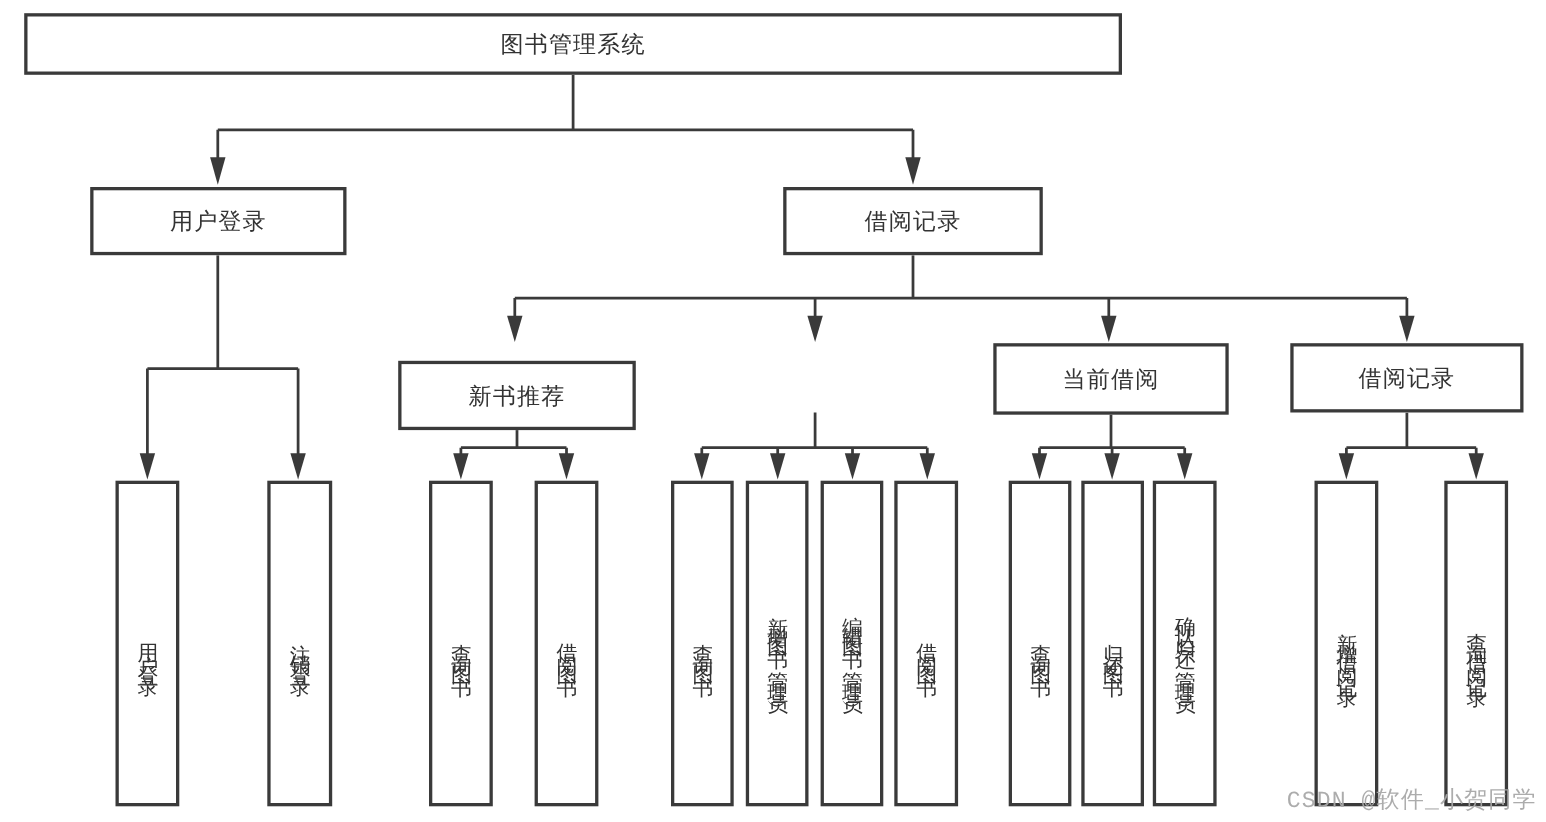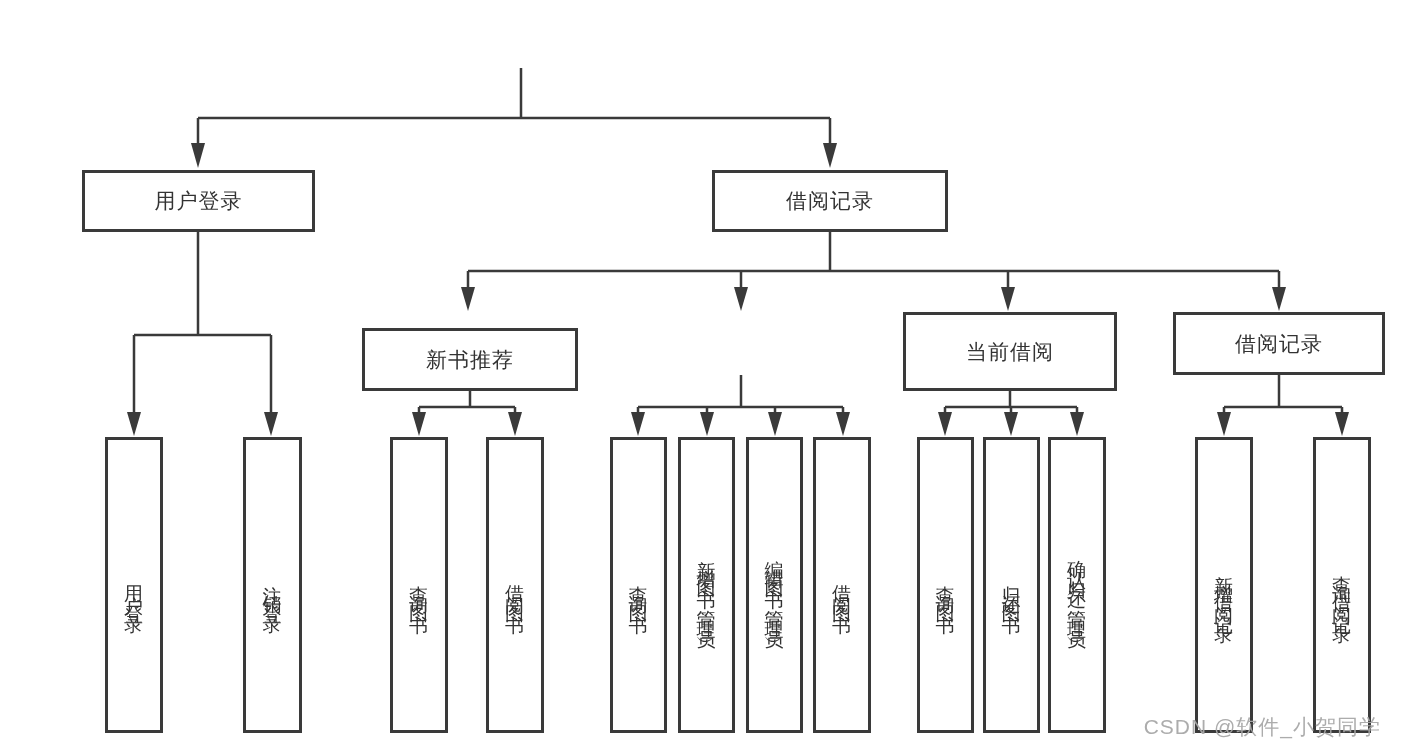--- a/index.html
+++ b/index.html
@@ -31,27 +31,28 @@
     line-height:1;
     padding-top:10px;
   }
   #connectors{
     position:absolute;
     left:0;top:0;
     z-index:1;
   }
   #watermark{
     position:absolute;
-    right:24px;
+    right:8px;
     bottom:6px;
     font-size:21px;
     color:rgba(168,168,168,0.95);
     letter-spacing:1px;
     z-index:3;
     white-space:nowrap;
+    font-family:Liberation Mono, monospace;
   }
 </style>
 </head>
 <body>
 
 <div id="canvas">
 
   <svg id="connectors" width="1405" height="747" viewBox="0 0 1405 747">
     <g stroke="#3a3a3a" stroke-width="2.5" fill="none">
 
@@ -85,26 +86,27 @@
       <polygon points="768,412 782,412 775,436"></polygon>
       <polygon points="836,412 850,412 843,436"></polygon>
       <polygon points="938,412 952,412 945,436"></polygon>
       <polygon points="1004,412 1018,412 1011,436"></polygon>
       <polygon points="1070,412 1084,412 1077,436"></polygon>
       <polygon points="1217,412 1231,412 1224,436"></polygon>
       <polygon points="1335,412 1349,412 1342,436"></polygon>
     </g>
   </svg>
 
+  <div class="box" style="left:22px;top:12px;width:998px;height:56px;">图书管理系统</div>
 
   <div class="box" style="left:82px;top:170px;width:233px;height:62px;">用户登录</div>
   <div class="box" style="left:712px;top:170px;width:236px;height:62px;">借阅记录</div>
 
   <div class="box" style="left:362px;top:328px;width:216px;height:63px;">新书推荐</div>
-  <div class="box" style="left:903px;top:312px;width:214px;height:79px;">当前借阅</div>
+  <div class="box" style="left:903px;top:312px;width:214px;height:65px;">当前借阅</div>
   <div class="box" style="left:1173px;top:312px;width:212px;height:63px;">借阅记录</div>
 
   <div class="box leaf" style="left:105px;top:437px;width:58px;height:296px;">用户登录</div>
   <div class="box leaf" style="left:243px;top:437px;width:59px;height:296px;">注销登录</div>
 
   <div class="box leaf" style="left:390px;top:437px;width:58px;height:296px;">查询图书</div>
   <div class="box leaf" style="left:486px;top:437px;width:58px;height:296px;">借阅图书</div>
 
   <div class="box leaf" style="left:610px;top:437px;width:57px;height:296px;">查询图书</div>
   <div class="box leaf" style="left:678px;top:437px;width:57px;height:296px;">新增图书（管理员）</div>

